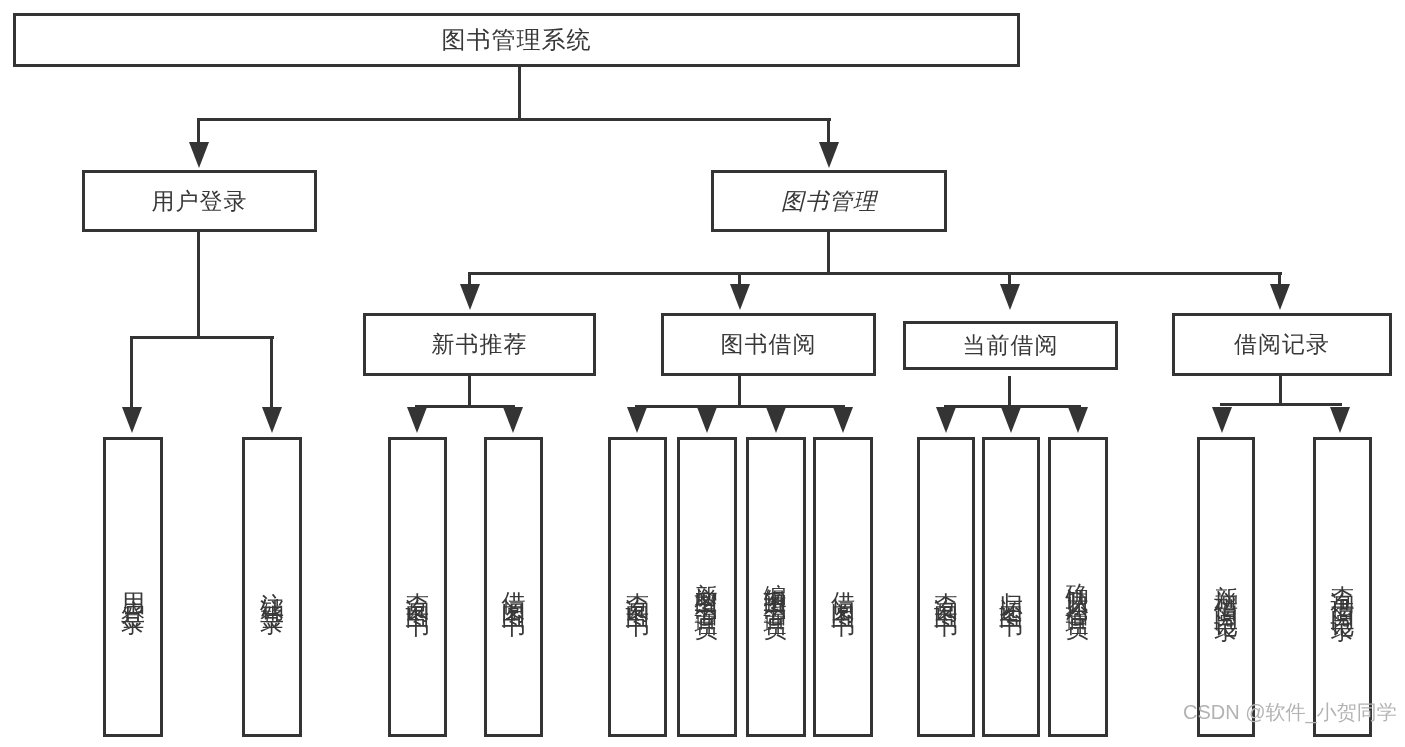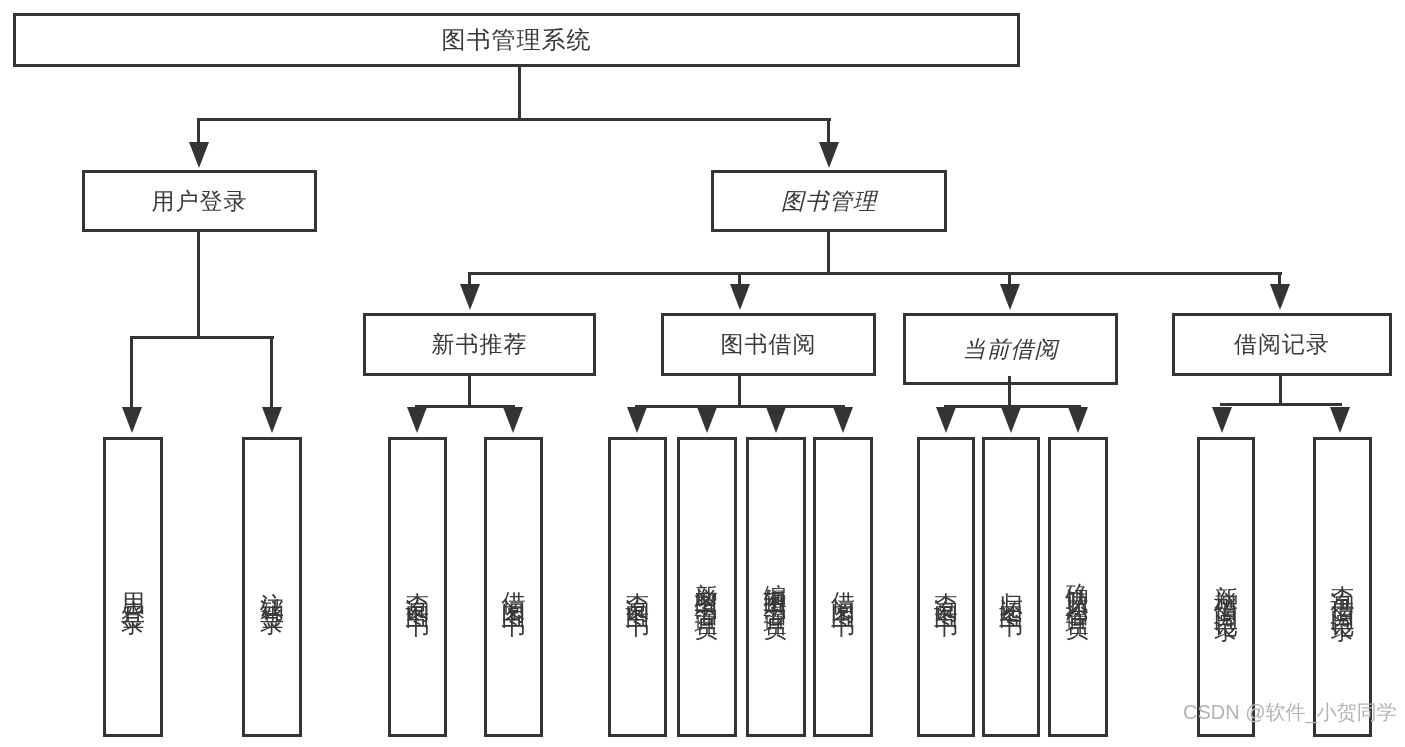--- a/index.html
+++ b/index.html
@@ -74,21 +74,21 @@
   </div>
 
   <div class="node" style="left:363px;top:313px;width:233px;height:63px;">
     <span class="hlabel">新书推荐</span>
   </div>
 
   <div class="node" style="left:633px;top:313px;width:215px;height:63px;margin-left:28px;">
     <span class="hlabel">图书借阅</span>
   </div>
 
-  <div class="node" style="left:903px;top:313px;width:215px;height:72px;font-style:italic;">
+  <div class="node" style="left:903px;top:321px;width:215px;height:49px;">
     <span class="hlabel">当前借阅</span>
   </div>
 
   <div class="node" style="left:1172px;top:313px;width:220px;height:63px;font-family:Liberation Serif, serif;">
     <span class="hlabel">借阅记录</span>
   </div>
 
   <div class="node leaf" style="left:103px;width:60px;">
     <span class="vtext">用户登录</span>
   </div>

